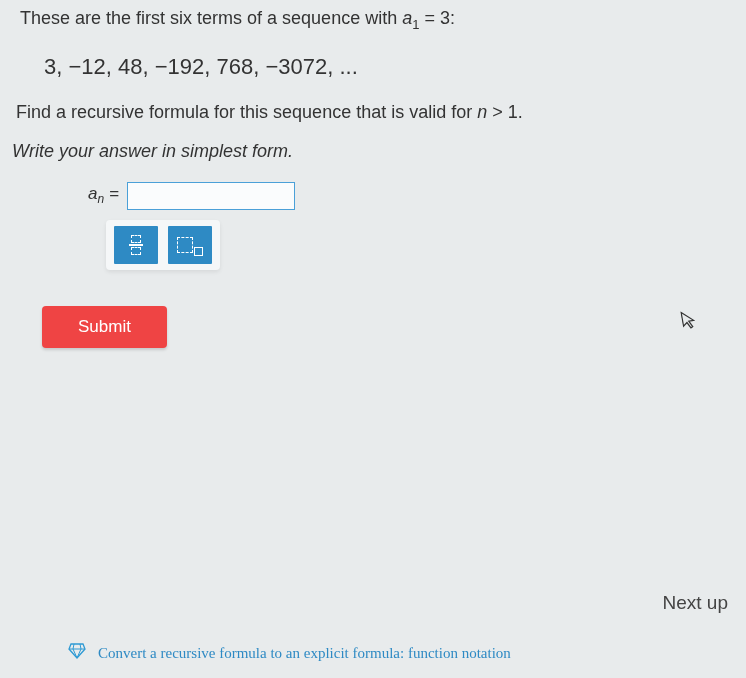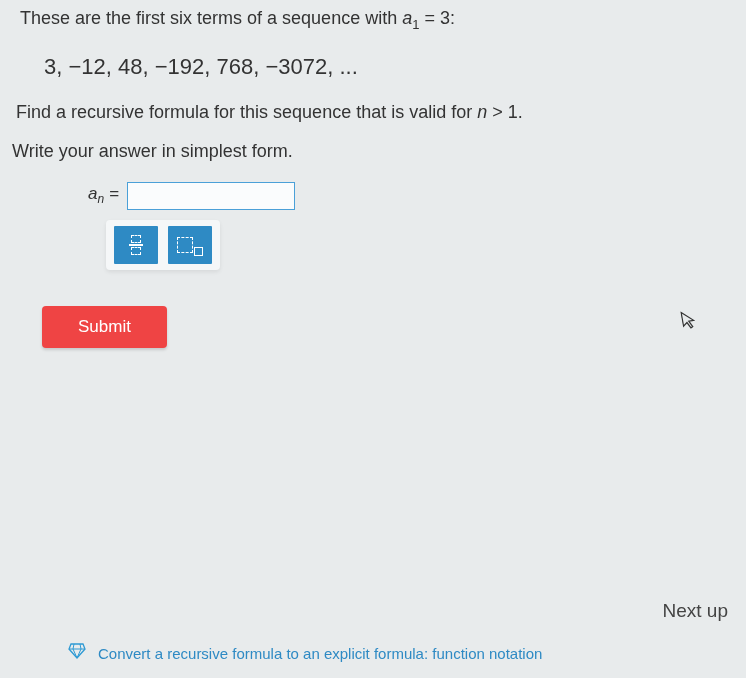--- a/index.html
+++ b/index.html
@@ -34,20 +34,21 @@
       padding-left: 44px;
     }
     .instruction {
       font-size: 18px;
       color: #333;
       margin-bottom: 18px;
       padding-left: 16px;
     }
     .italic-instruction {
       font-size: 18px;
+      font-style: italic;
       color: #333;
       margin-bottom: 20px;
       padding-left: 12px;
     }
     .answer-row {
       display: flex;
       align-items: center;
       padding-left: 88px;
       margin-bottom: 4px;
     }
@@ -140,41 +141,42 @@
     .cursor-icon {
       position: absolute;
       top: 310px;
       right: 48px;
       font-size: 18px;
       color: #333;
       transform: rotate(-10deg);
     }
     .next-up-section {
       position: absolute;
-      bottom: 52px;
+      bottom: 60px;
       right: 18px;
       text-align: right;
       margin-top: 44px;
     }
     .next-up-title {
       font-size: 19px;
       color: #444;
       margin-bottom: 4px;
     }
     .next-up-sub {
       font-size: 17px;
       color: #666;
     }
     .next-link-row {
       position: absolute;
       bottom: 14px;
       left: 68px;
       display: flex;
       align-items: center;
       gap: 12px;
+      font-family: Liberation Serif, serif;
     }
     .diamond-icon {
       color: #2e9ad4;
       font-size: 17px;
     }
     .next-link {
       font-size: 15px;
       color: #2e8ac4;
       text-decoration: none;
     }

